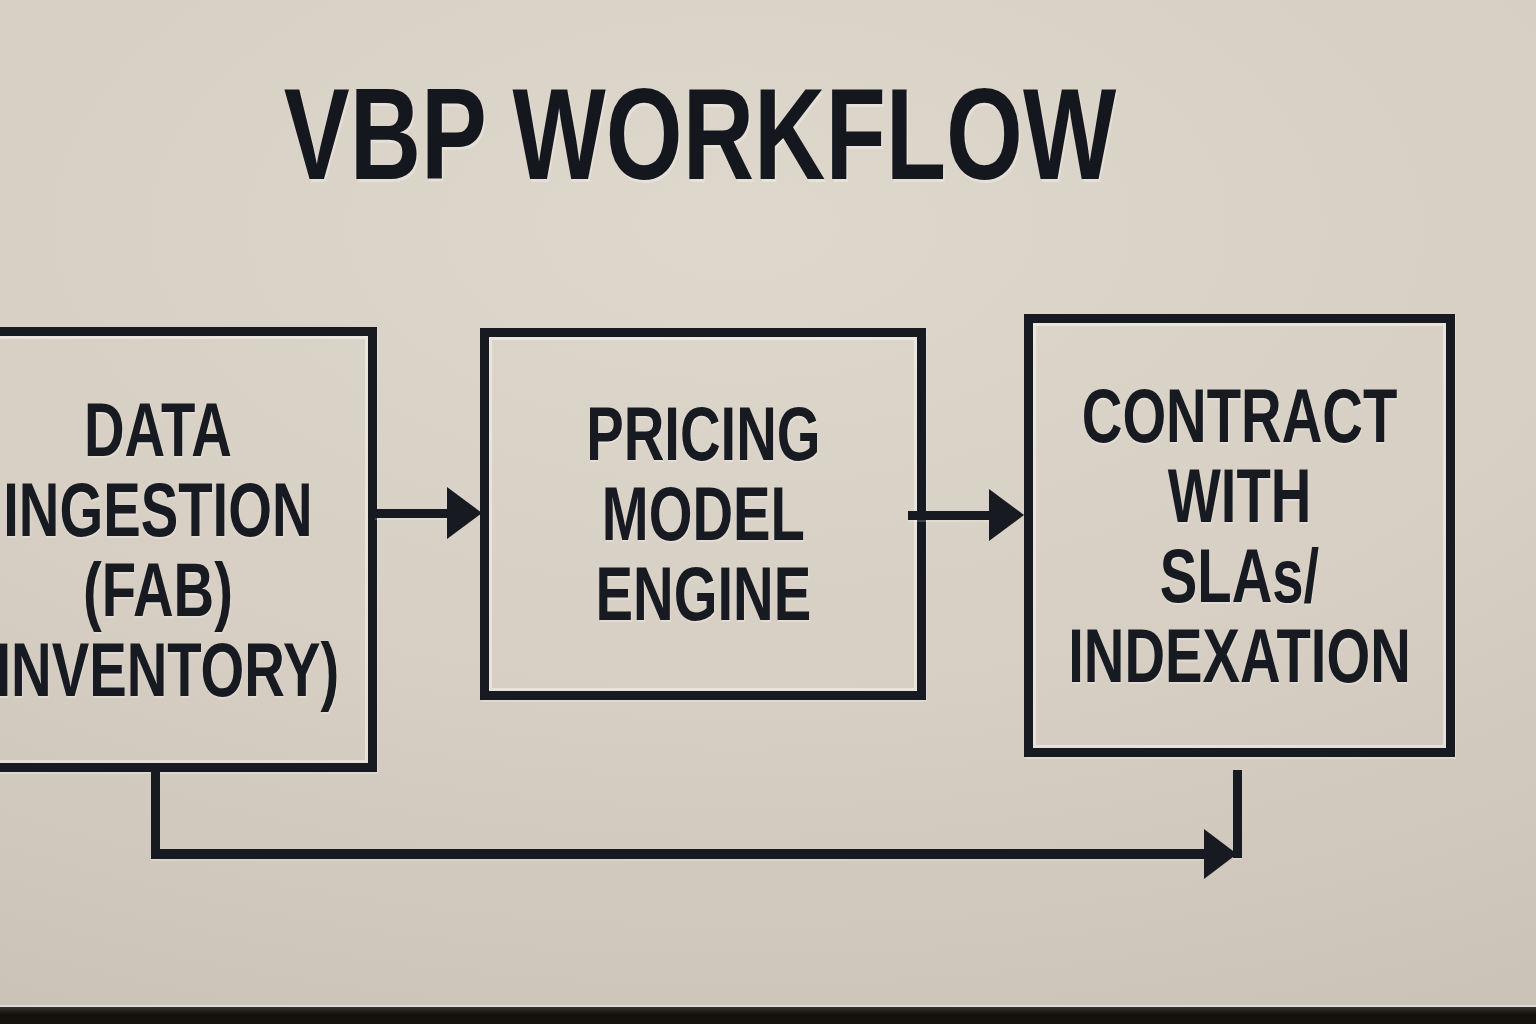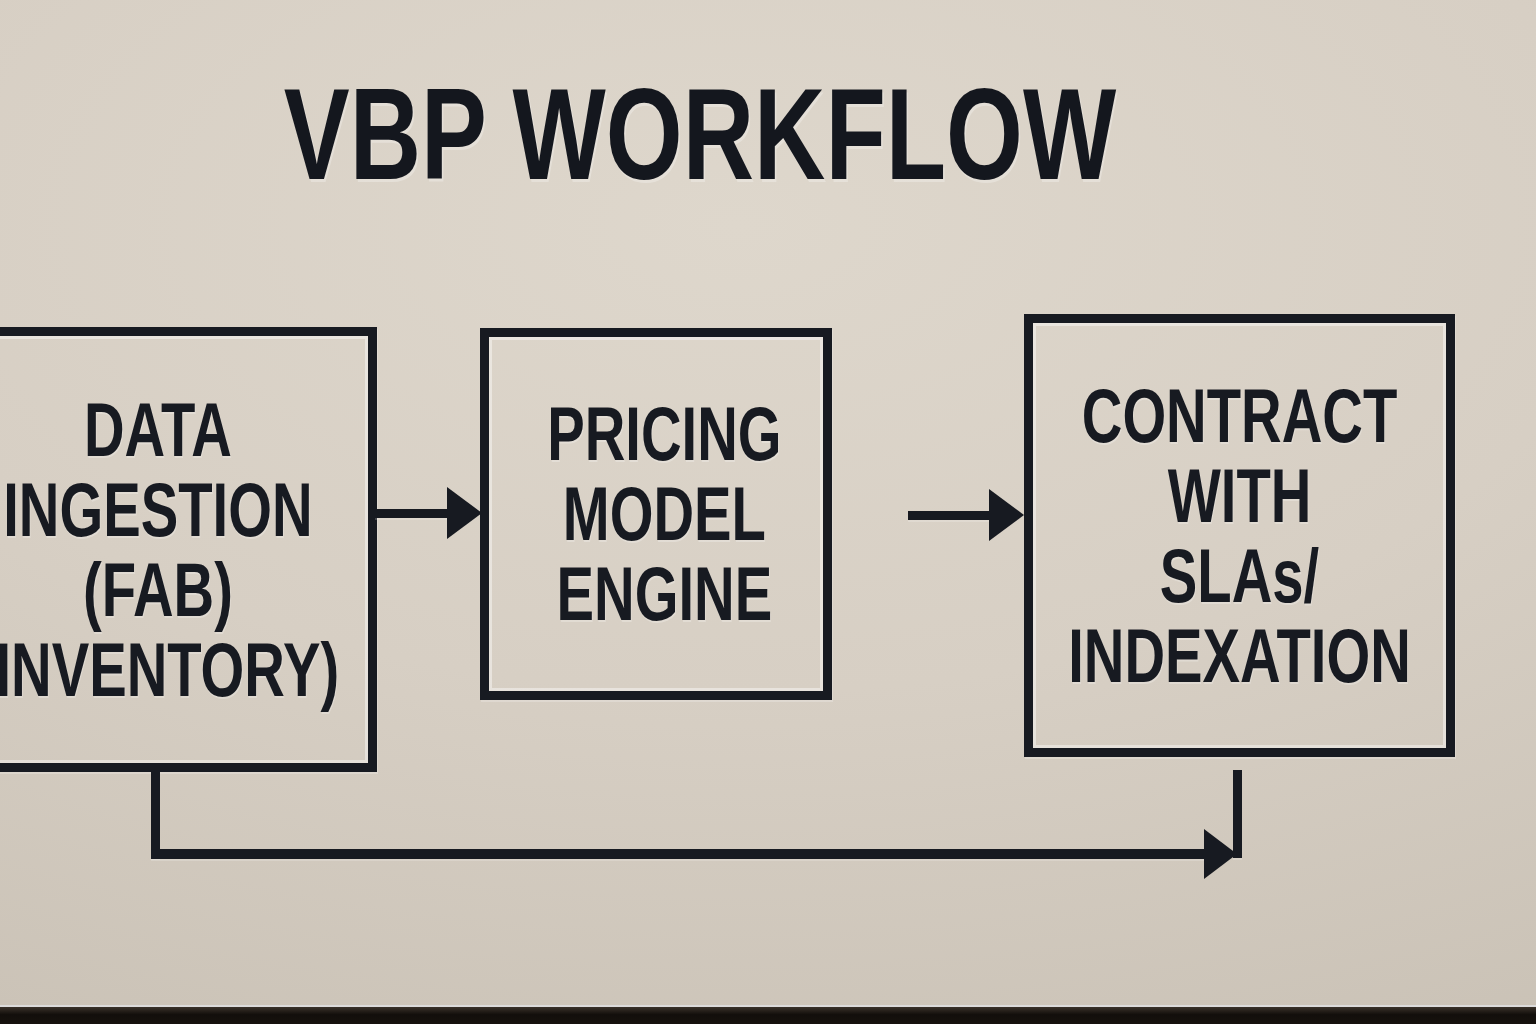--- a/index.html
+++ b/index.html
@@ -25,21 +25,21 @@
     text-shadow:2px 3px 0 rgba(255,255,255,0.28);
   }
   .node{
     position:absolute;
     box-sizing:border-box;
     border:9px solid #171a21;
     box-shadow:inset 0 0 0 3px rgba(255,255,255,0.42), 1px 2px 0 rgba(255,255,255,0.22);
     display:flex;align-items:center;justify-content:center;
   }
   .node-1{left:-62px;top:327px;width:439px;height:445px;}
-  .node-2{left:480px;top:328px;width:352px;height:372px;justify-content:flex-end;}
+  .node-2{left:480px;top:328px;width:446px;height:372px;}
   .node-3{left:1024px;top:314px;width:431px;height:443px;}
   .node-text{
     font-weight:700;
     font-size:76px;
     line-height:80px;
     color:#171a21;
     text-align:center;
     transform:scaleX(0.74);
     transform-origin:50% 50%;
     white-space:nowrap;

